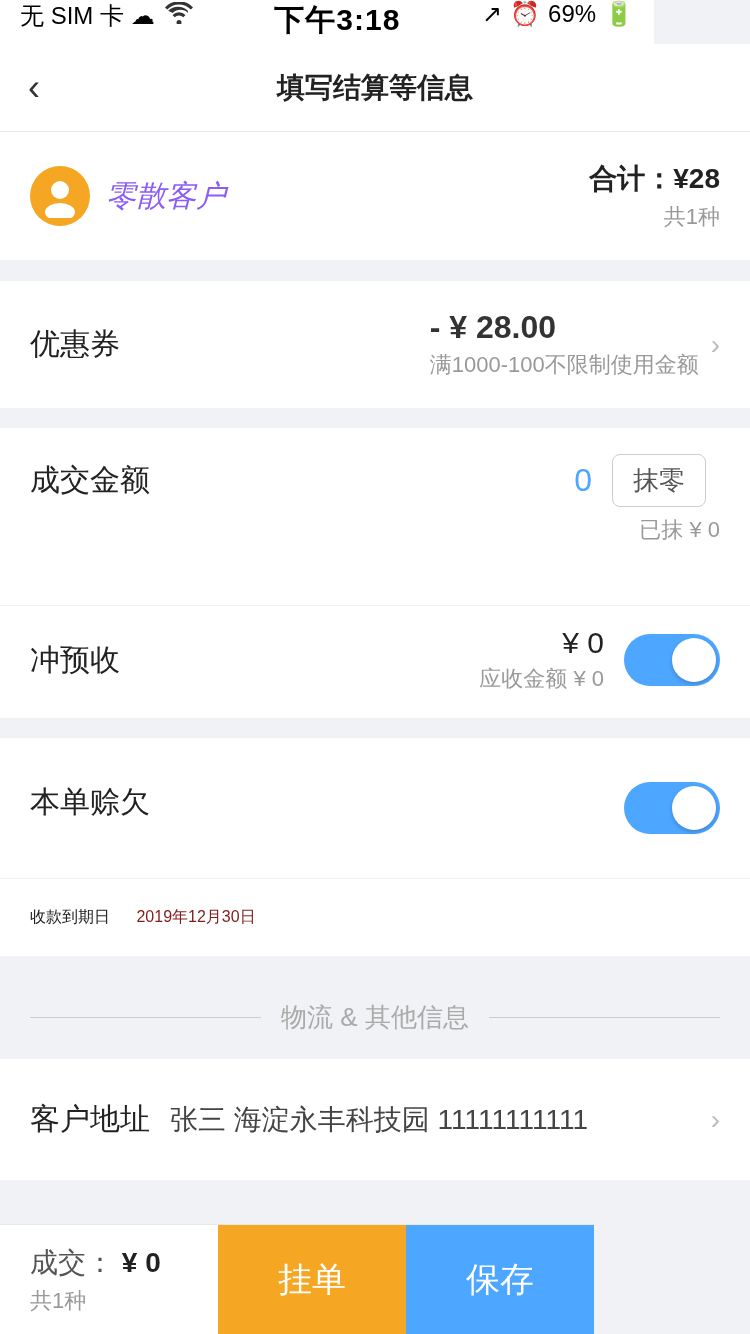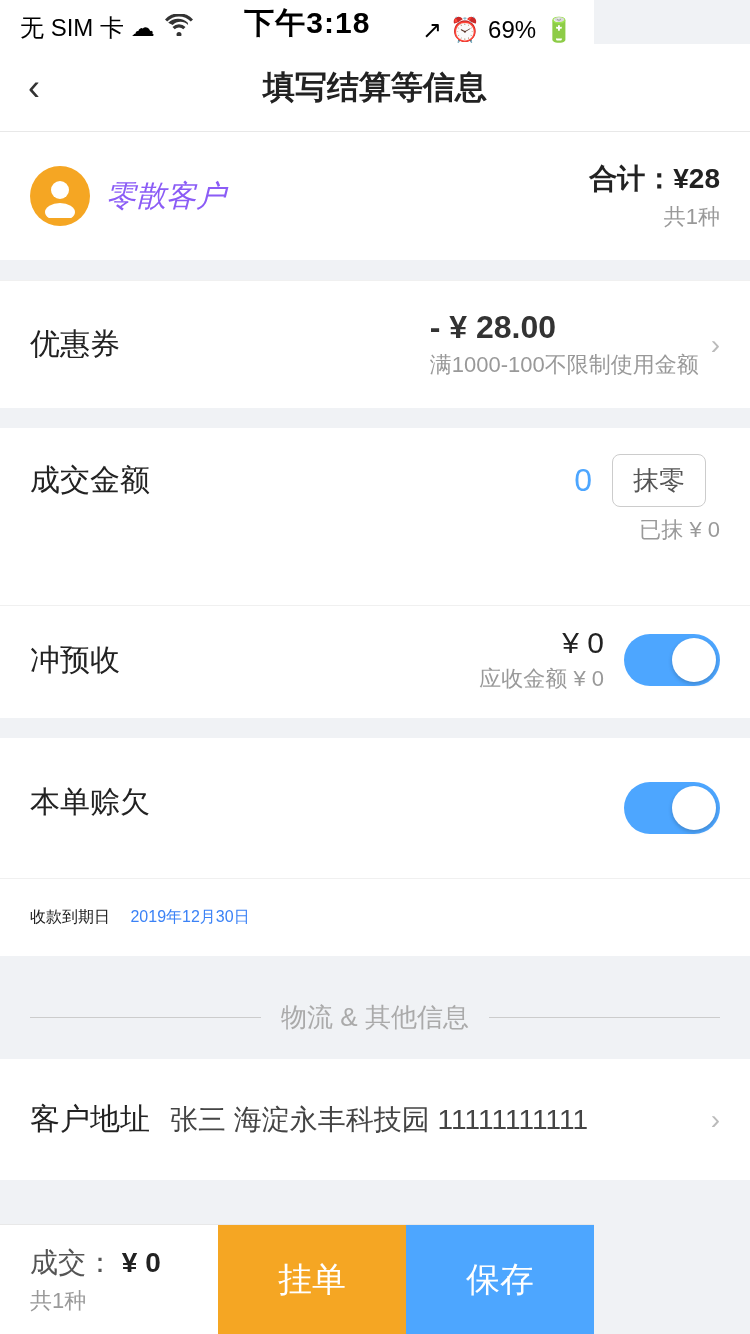--- a/index.html
+++ b/index.html
@@ -8,25 +8,25 @@
       font-family: -apple-system, "PingFang SC", "Helvetica Neue", sans-serif;
       background: #f0f2f5;
       width: 750px;
       min-height: 1334px;
       position: relative;
       overflow-x: hidden;
     }
 
     
     .status-bar {
-      width: 594px;
+      width: 654px;
       height: 44px;
       background: #fff;
       display: flex;
-      align-items: flex-end;
+      align-items: flex-start;
       justify-content: space-between;
       padding: 0 20px;
       font-size: 26px;
       font-weight: 500;
     }
     .status-left {
       display: flex;
       align-items: center;
       gap: 10px;
       font-size: 24px;
@@ -55,21 +55,21 @@
       border-bottom: 1px solid #e8e8e8;
     }
     .nav-back {
       position: absolute;
       left: 28px;
       font-size: 36px;
       color: #333;
       cursor: pointer;
     }
     .nav-title {
-      font-size: 32px;
+      font-size: 28px;
       font-weight: 600;
       color: #222;
     }
 
     
     .section-gap {
       height: 20px;
       background: #f0f2f5;
     }
 
@@ -267,22 +267,22 @@
       padding: 28px 30px;
       border-top: 1px solid #f0f0f0;
       background: #fff;
     }
     .duedate-label {
       display: inline;
       color: #222;
     }
     .duedate-value {
       display: inline;
-      color: #3b82f6;
-      margin-left: 16px;
+      color: #7f1d1d;
+      margin-left: 22px;
     }
 
     
     .logistics-divider {
       display: flex;
       align-items: center;
       padding: 24px 30px;
       background: #f0f2f5;
     }
     .divider-line {

